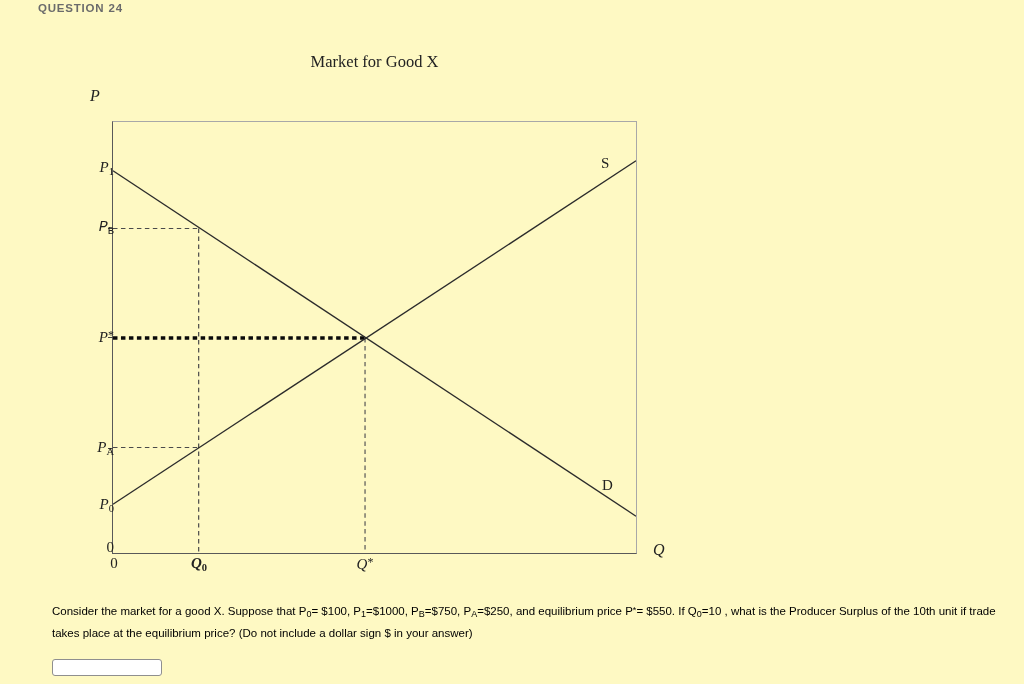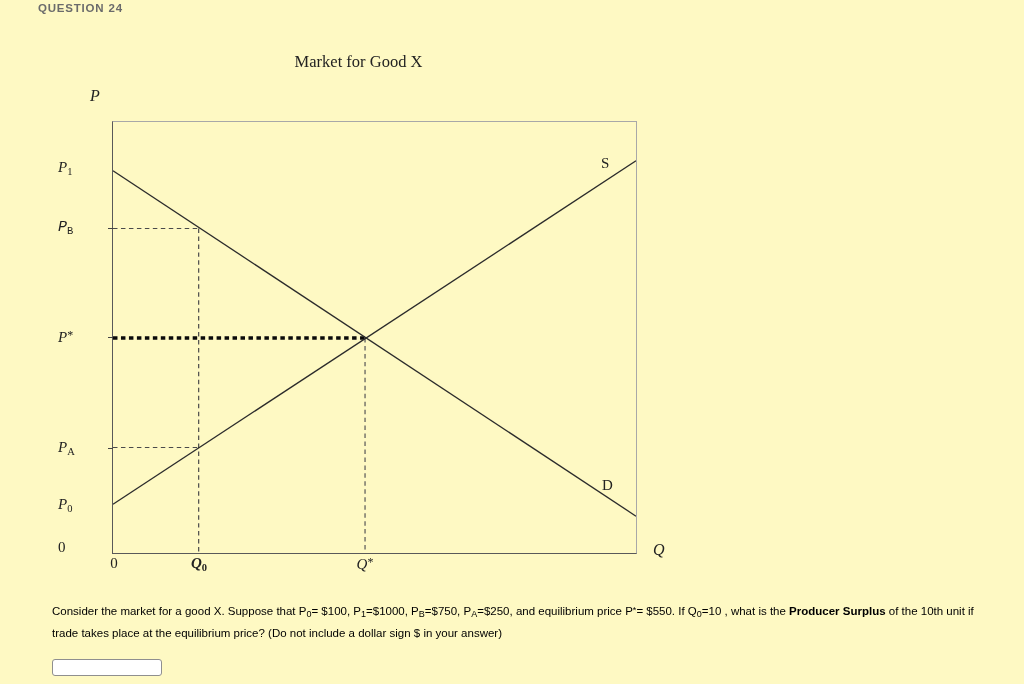--- a/index.html
+++ b/index.html
@@ -15,21 +15,21 @@
   .q-header {
     position: absolute;
     left: 38px; top: 2px;
     font-size: 11.5px;
     font-weight: bold;
     letter-spacing: 0.8px;
     color: #6b6b6b;
   }
   .fig-title {
     position: absolute;
-    left: 96px; top: 52px; width: 525px;
+    left: 112px; top: 52px; width: 525px;
     text-align: center;
     font-family: "Liberation Serif", serif;
     font-size: 16.5px;
     color: #222;
   }
   .math {
     font-family: "Liberation Serif", serif;
     color: #222;
   }
   .ital { font-style: italic; }
@@ -54,22 +54,22 @@
   .curve-label {
     position: absolute;
     font-family: "Liberation Serif", serif;
     font-size: 15px;
     color: #222;
   }
   .s-label { left: 601px; top: 155px; }
   .d-label { left: 602px; top: 477px; }
   .ytick-label {
     position: absolute;
-    left: 58px; width: 48px;
-    text-align: left;
+    left: 66px; width: 48px;
+    text-align: right;
     font-size: 15px;
     transform: translateY(-50%);
   }
   .yt-p1 { top: 168px; }
   .yt-pb { top: 228px; font-family: Liberation Mono, monospace; }
   .yt-pstar { top: 337px; }
   .yt-pa { top: 448px; }
   .yt-p0 { top: 505px; }
   .yt-zero { top: 547px; font-style: normal; }
   .xtick-label {
@@ -91,21 +91,21 @@
     left: 108px;
   }
   .question {
     position: absolute;
     left: 52px; top: 601px;
     width: 946px;
     font-size: 11.5px;
     line-height: 19px;
     color: #000;
   }
-  .question .b { font-weight: bold; }
+  .question .b { font-weight: normal; }
   .question .sub { font-size: 9px; vertical-align: -2px; }
   .question .sup { font-size: 9px; vertical-align: 2px; }
   .answer-box {
     position: absolute;
     left: 52px; top: 659px;
     width: 110px; height: 17px;
     border: 1px solid #8f8f8f;
     border-radius: 3px;
     background: #ffffff;
     font-family: "Liberation Sans", sans-serif;

